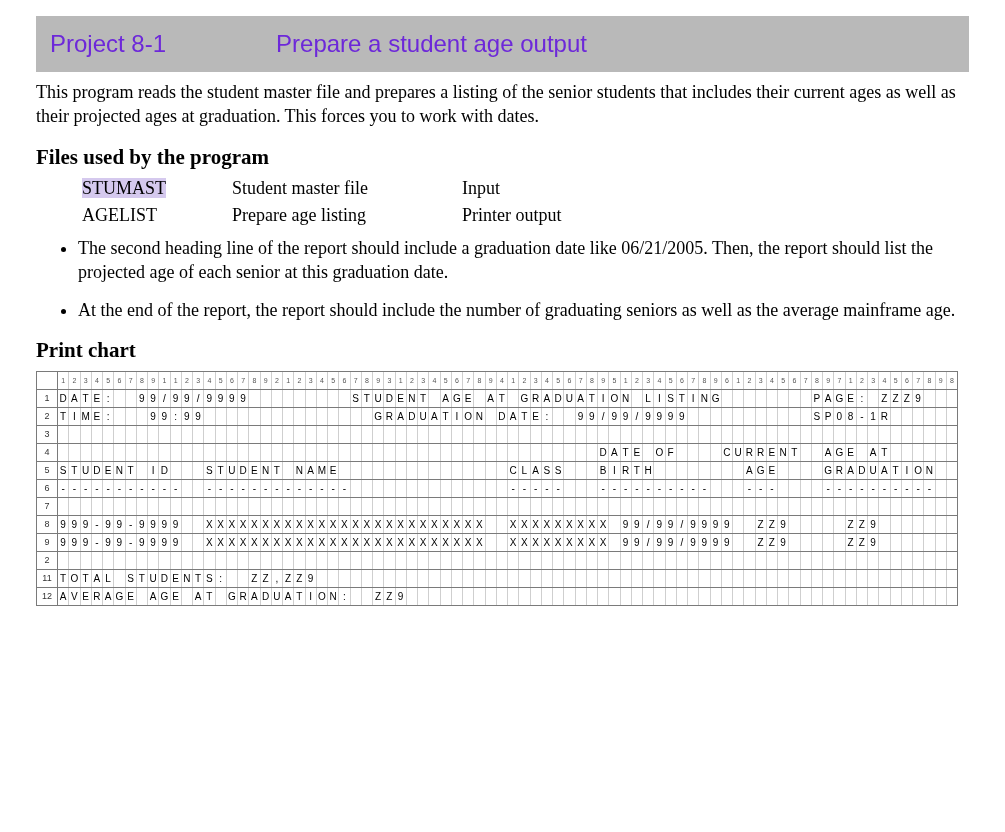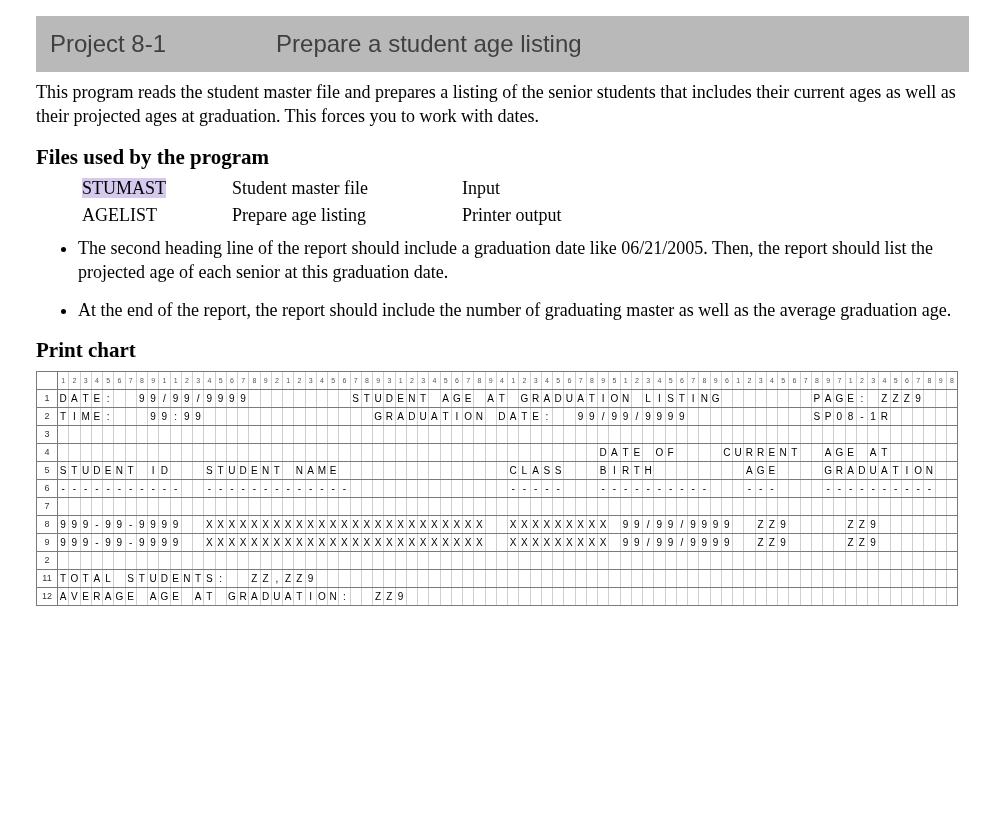--- a/index.html
+++ b/index.html
@@ -1,17 +1,17 @@
 <!DOCTYPE html>
 <html><head>
 <meta charset="utf-8">
 <style>
   html,body{margin:0;padding:0;background:#fff;font-family:"Times New Roman",Times,serif;color:#000}
   .page{width:1005px;box-sizing:border-box;padding:16px 36px 36px}
-  .banner{background:#b9b9b9;padding:14px 8px;display:flex;align-items:center;font-family:Arial,Helvetica,sans-serif;color:#404040}
+  .banner{background:#b9b9b9;padding:14px 8px;display:flex;align-items:center;font-family:Arial,Helvetica,sans-serif;color:#6d28d9}
   .banner .proj{font-size:24px;margin-right:110px;margin-left:6px}
   .banner .title{font-size:24px}
   h2.main{font-weight:bold;font-size:23px;margin:20px 0 10px}
   p.body{font-size:18px;line-height:1.35;margin:8px 0 16px;max-width:930px}
   h3.sec{font-weight:bold;font-size:21px;margin:14px 0 8px}
   .ftab{margin-left:46px;margin-top:6px}
   .ftab .hdr,.ftab .row{display:flex;margin:6px 0}
   .c1{width:150px}.c2{width:230px}.c3{width:220px}
   .ftab .hdr{font-weight:bold;font-size:19px}
   .ftab .row{font-size:18px}
@@ -27,21 +27,21 @@
   .pc-cell:last-child{border-right:none}
   .pc-ruler .pc-cell{font-size:7px;color:#555}
 </style>
 </head>
 <body>
 
 <div class="page">
 
   <div class="banner">
     <span class="proj">Project 8-1</span>
-    <span class="title">Prepare a student age listing</span>
+    <span class="title">Prepare a student age output</span>
   </div>
 
 
   <p class="body">This program reads the student master file and prepares a listing of the senior students that includes their current ages as well as their projected ages at graduation. This forces you to work with dates.</p>
 
   <h3 class="sec">Files used by the program</h3>
 
   <div class="ftab">
     <div id="file-rows">
         <div class="row">
@@ -53,21 +53,21 @@
           <div class="c1"><span>AGELIST</span></div>
           <div class="c2">Prepare age listing</div>
           <div class="c3">Printer output</div>
         </div>
       </div>
   </div>
 
 
   <ul class="specs" id="spec-list">
       <li>The second heading line of the report should include a graduation date like 06/21/2005. Then, the report should list the projected age of each senior at this graduation date.</li>
-      <li>At the end of the report, the report should include the number of graduating master as well as the average graduation age.</li>
+      <li>At the end of the report, the report should include the number of graduating seniors as well as the average mainframe age.</li>
     </ul>
 
   <h3 class="sec">Print chart</h3>
 
   <div class="pc" id="print-chart">
       <div class="pc-row pc-ruler">
         <div class="pc-rownum"></div>
         <div class="pc-cells">
           <div class="pc-cell">1</div>
           <div class="pc-cell">2</div>

